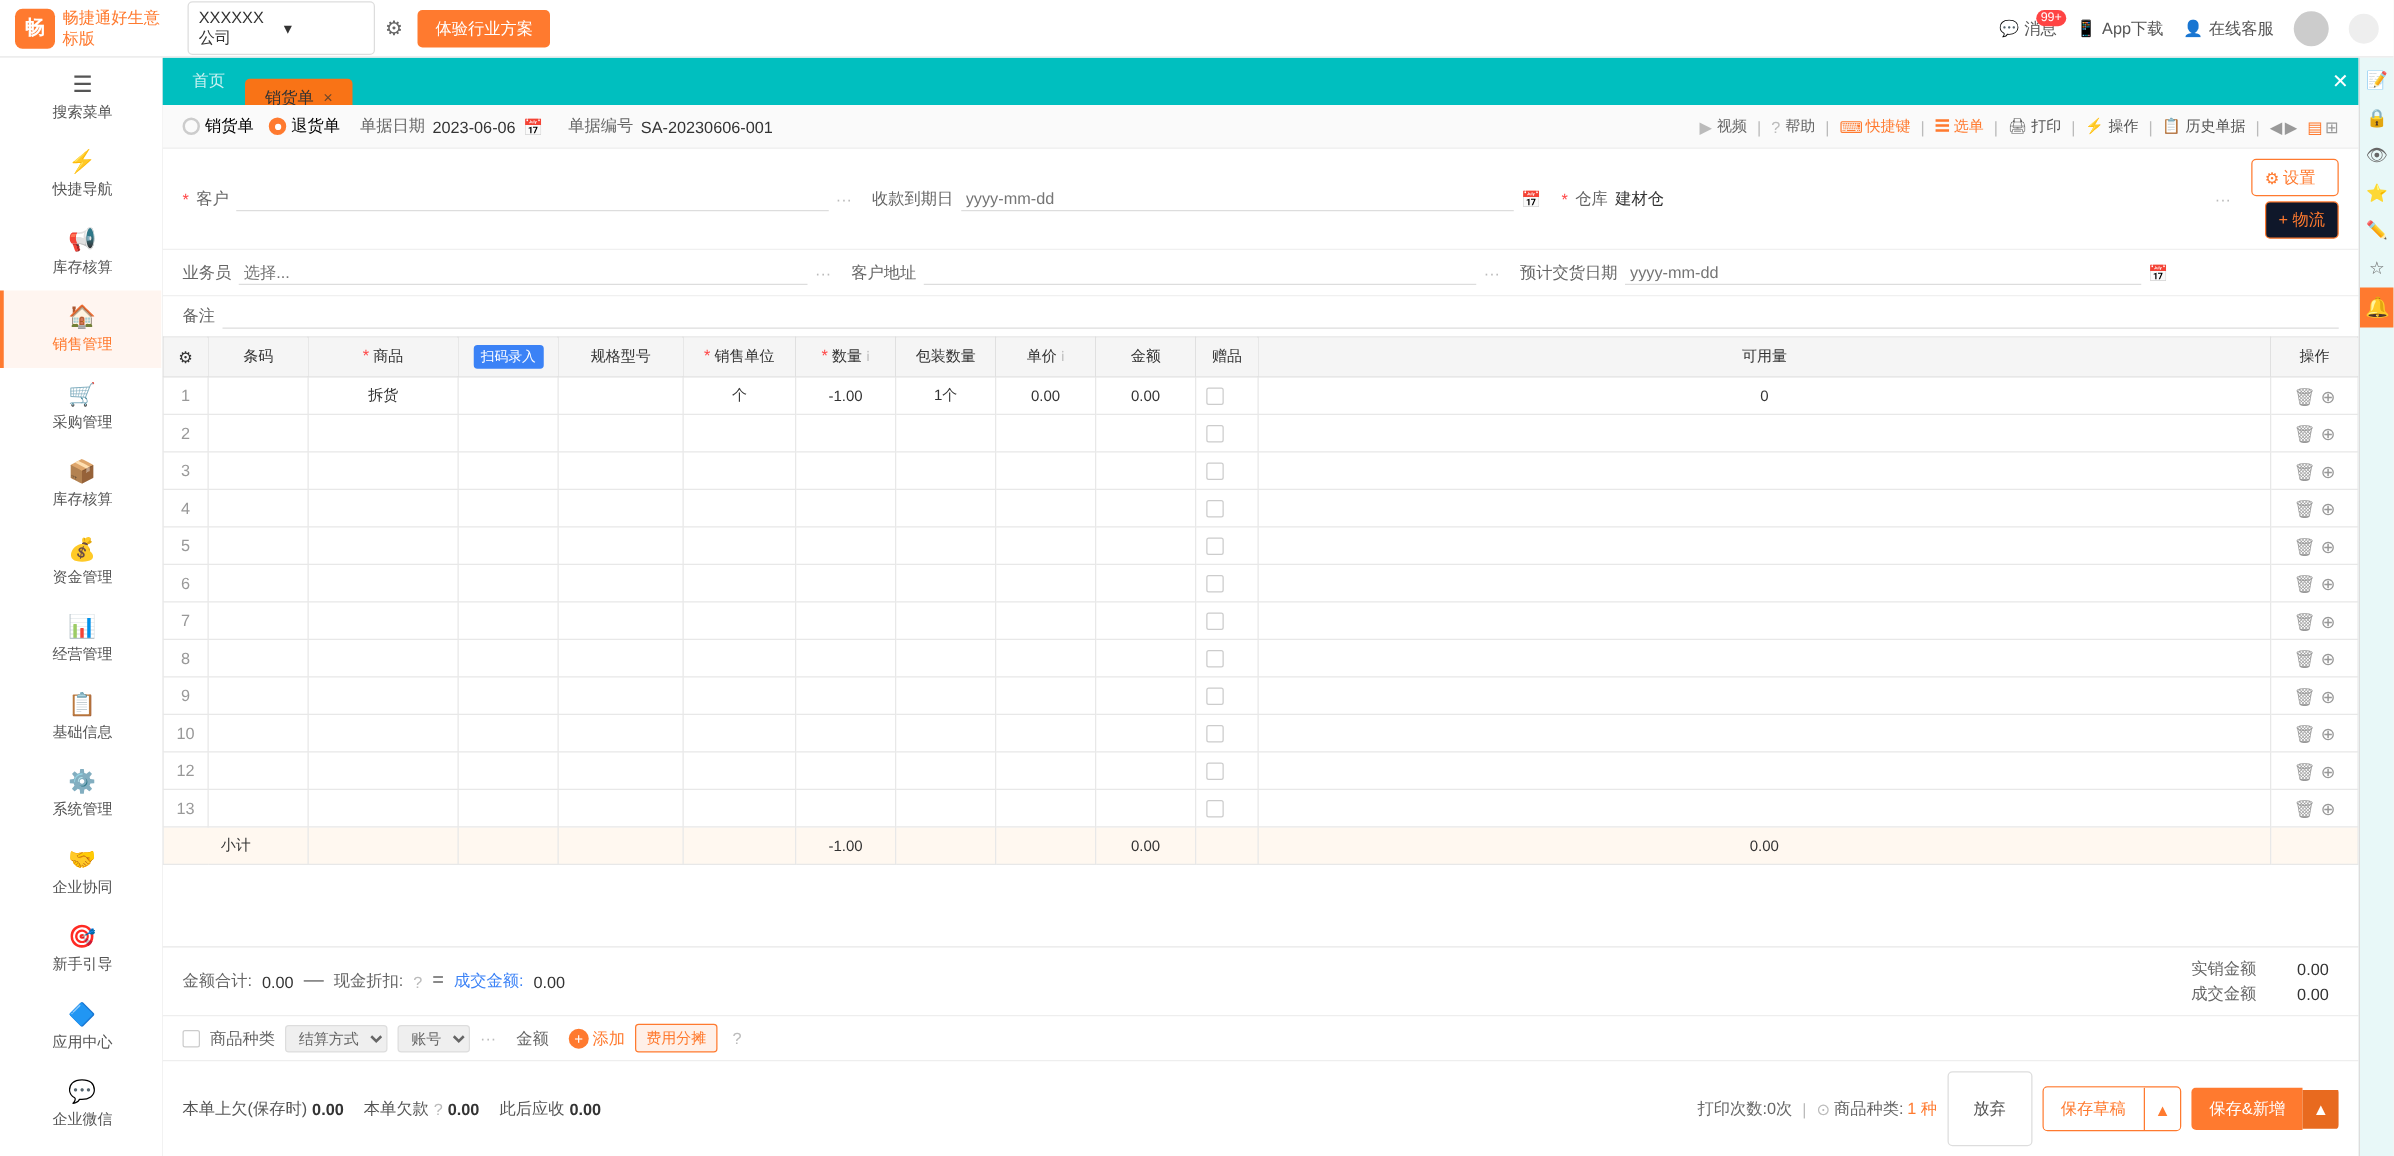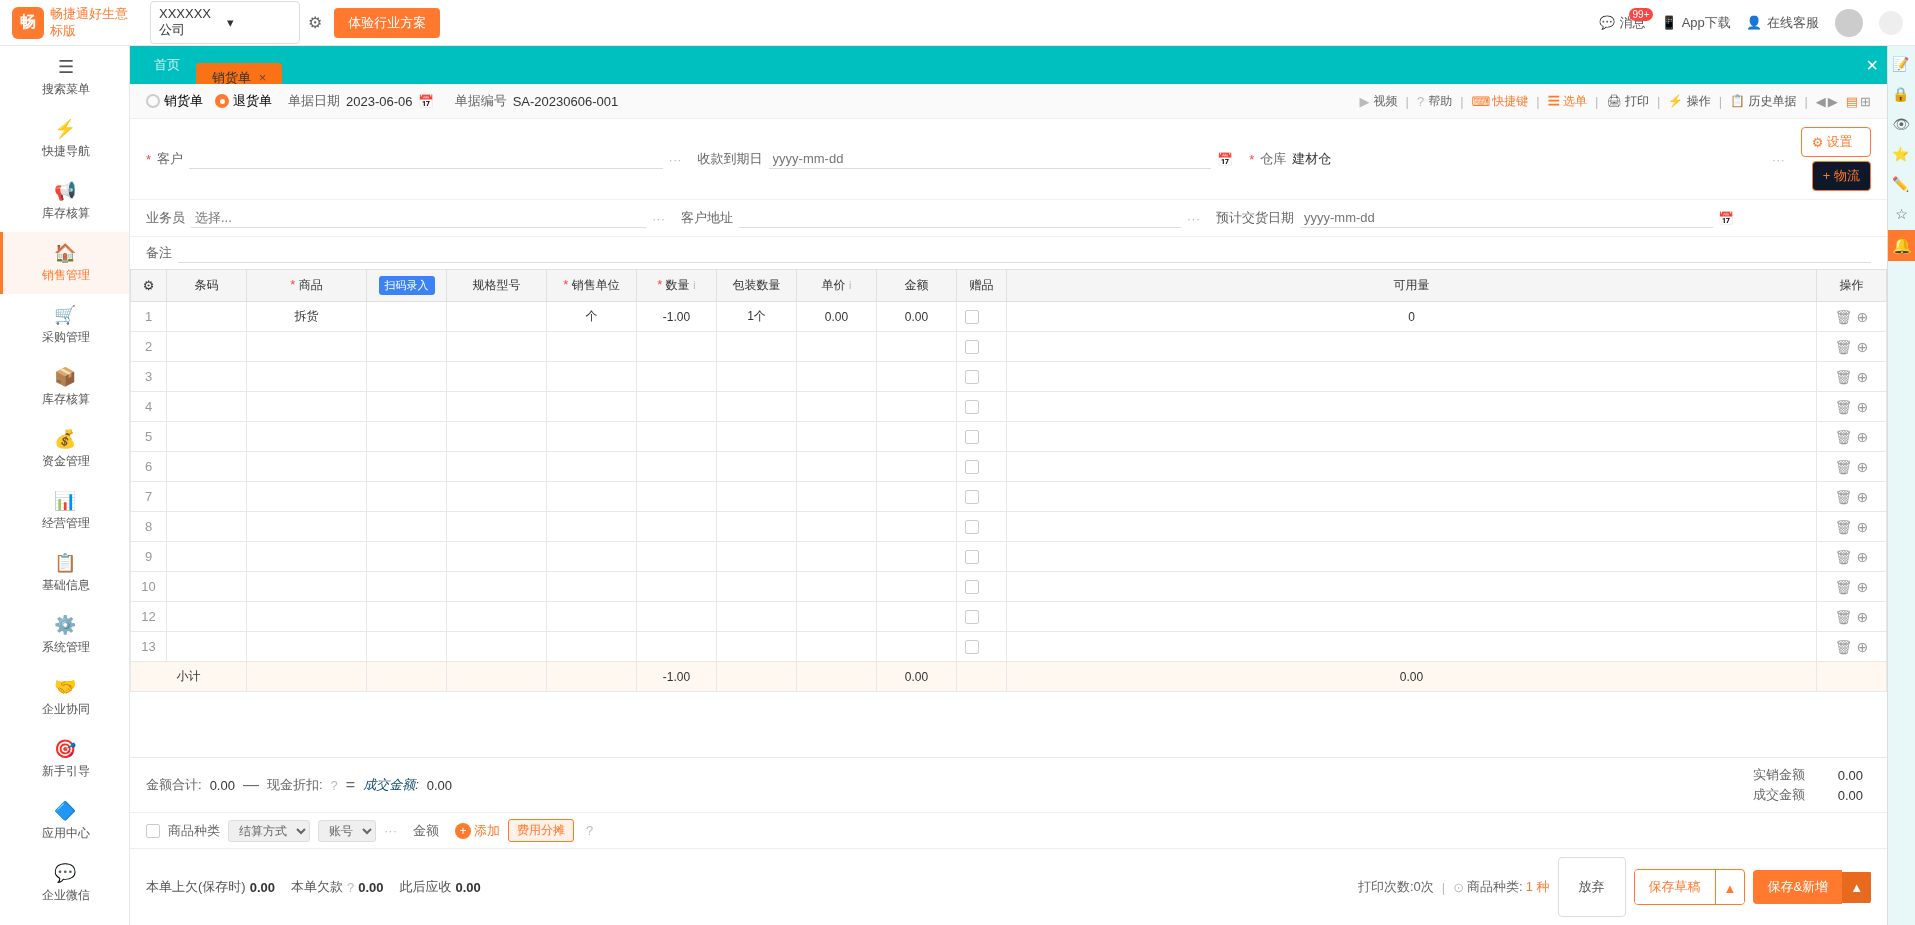--- a/index.html
+++ b/index.html
@@ -620,21 +620,21 @@
 
     <div class="footer-area">
 
       <div class="footer-calc">
         <span style="color:#666;">金额合计:</span>
         <span style="color:#333;">0.00</span>
         <span class="footer-minus">—</span>
         <span style="color:#666;">现金折扣:</span>
         <span style="color:#bbb;cursor:pointer;">?</span>
         <span class="footer-equals">=</span>
-        <span style="color:#0c4a6e;font-style:italic;">成交金额:</span>
+        <span style="color:#3b82f6;">成交金额:</span>
         <span style="color:#333;">0.00</span>
         <div class="summary-box">
           <div class="summary-row">
             <span class="summary-label">实销金额</span>
             <span class="summary-val">0.00</span>
           </div>
           <div class="summary-row">
             <span class="summary-label">成交金额</span>
             <span class="summary-val">0.00</span>
           </div>

